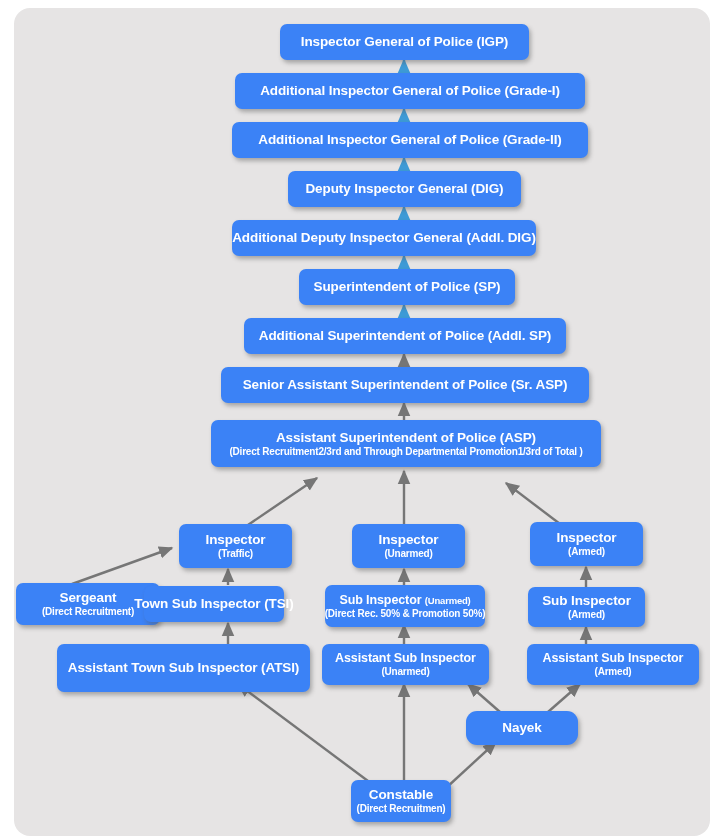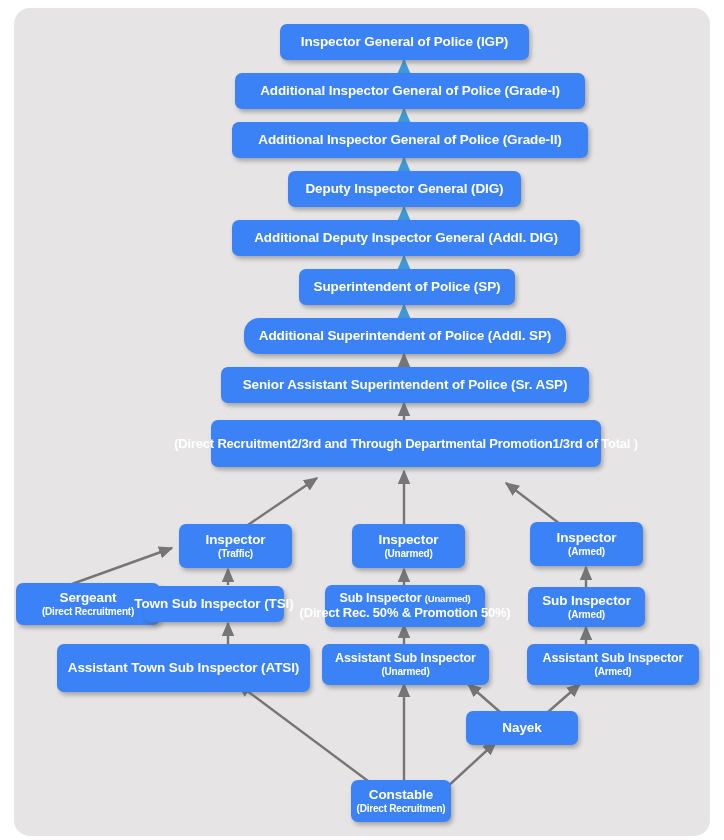--- a/index.html
+++ b/index.html
@@ -52,21 +52,21 @@
     letter-spacing: -0.1px;
   }
   .node .main.sm { font-size: 12.5px; }
   .node .sub {
     font-size: 10px;
     font-weight: 600;
     white-space: nowrap;
     margin-top: 1px;
     letter-spacing: -0.2px;
   }
-  .node .sub.tiny { font-size: 13px; }
+  .node .sub.tiny { font-size: 10px; }
   .node .inline-sub {
     font-size: 9.5px;
     font-weight: 600;
     letter-spacing: -0.2px;
   }
   .node .main.with-inline { display: inline-block; }
 </style>
 </head>
 <body>
 
@@ -124,37 +124,38 @@
 </div>
 
 <div class="node" style="left:232px; top:122px; width:356px; height:36px;">
   <span class="main">Additional Inspector General of Police  (Grade-II)</span>
 </div>
 
 <div class="node" style="left:288px; top:171px; width:233px; height:36px;">
   <span class="main">Deputy Inspector General (DIG)</span>
 </div>
 
-<div class="node" style="left:232px; top:220px; width:348px; height:36px;">
+<div class="node" style="left:232px; top:220px; width:304px; height:36px;">
   <span class="main">Additional Deputy Inspector General (Addl. DIG)</span>
 </div>
 
 <div class="node" style="left:299px; top:269px; width:216px; height:36px;">
   <span class="main">Superintendent of Police (SP)</span>
 </div>
 
-<div class="node" style="left:244px; top:318px; width:322px; height:36px;border-radius:15px;">
+<div class="node" style="left:244px; top:318px; width:322px; height:36px;">
   <span class="main">Additional Superintendent of Police (Addl. SP)</span>
 </div>
 
 <div class="node" style="left:221px; top:367px; width:368px; height:36px;">
   <span class="main">Senior Assistant Superintendent of Police  (Sr. ASP)</span>
 </div>
 
 <div class="node" style="left:211px; top:420px; width:390px; height:47px;">
+  <span class="main">Assistant Superintendent of Police  (ASP)</span>
   <span class="sub tiny">(Direct Recruitment2/3rd and Through Departmental Promotion1/3rd of Total )</span>
 </div>
 
 <div class="node" style="left:179px; top:524px; width:113px; height:44px;">
   <span class="main">Inspector</span>
   <span class="sub">(Traffic)</span>
 </div>
 
 <div class="node" style="left:352px; top:524px; width:113px; height:44px;">
   <span class="main">Inspector</span>
@@ -195,20 +196,20 @@
 <div class="node" style="left:322px; top:644px; width:167px; height:41px;">
   <span class="main sm">Assistant Sub Inspector</span>
   <span class="sub">(Unarmed)</span>
 </div>
 
 <div class="node" style="left:527px; top:644px; width:172px; height:41px;">
   <span class="main sm">Assistant Sub Inspector</span>
   <span class="sub">(Armed)</span>
 </div>
 
-<div class="node" style="left:466px; top:711px; width:112px; height:34px;">
+<div class="node" style="left:466px; top:711px; width:112px; height:34px;border-radius:11px;">
   <span class="main">Nayek</span>
 </div>
 
 <div class="node" style="left:351px; top:780px; width:100px; height:42px;">
   <span class="main">Constable</span>
   <span class="sub">(Direct Recruitmen)</span>
 </div>
 
 </body></html>

